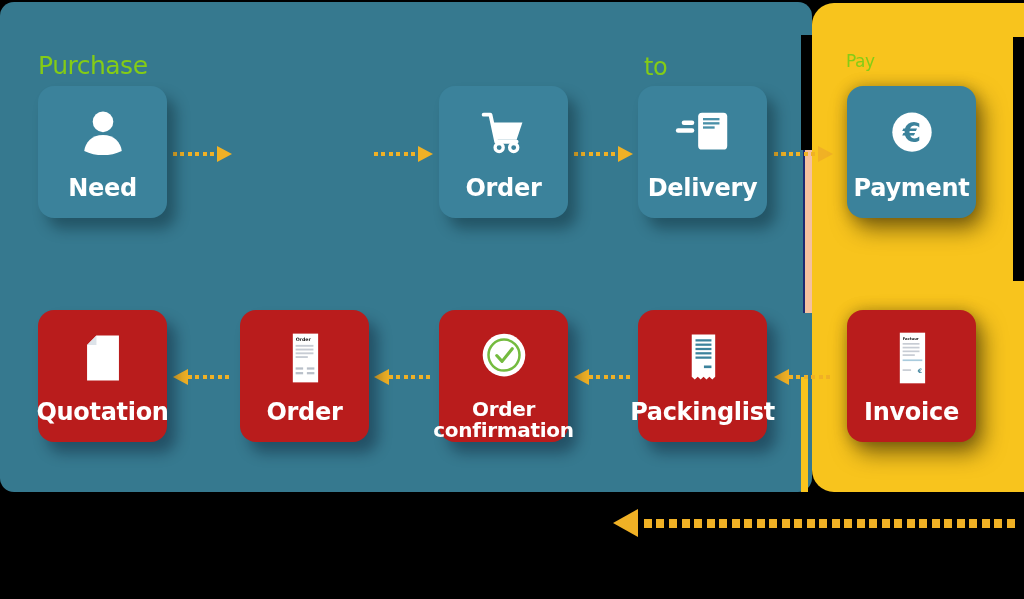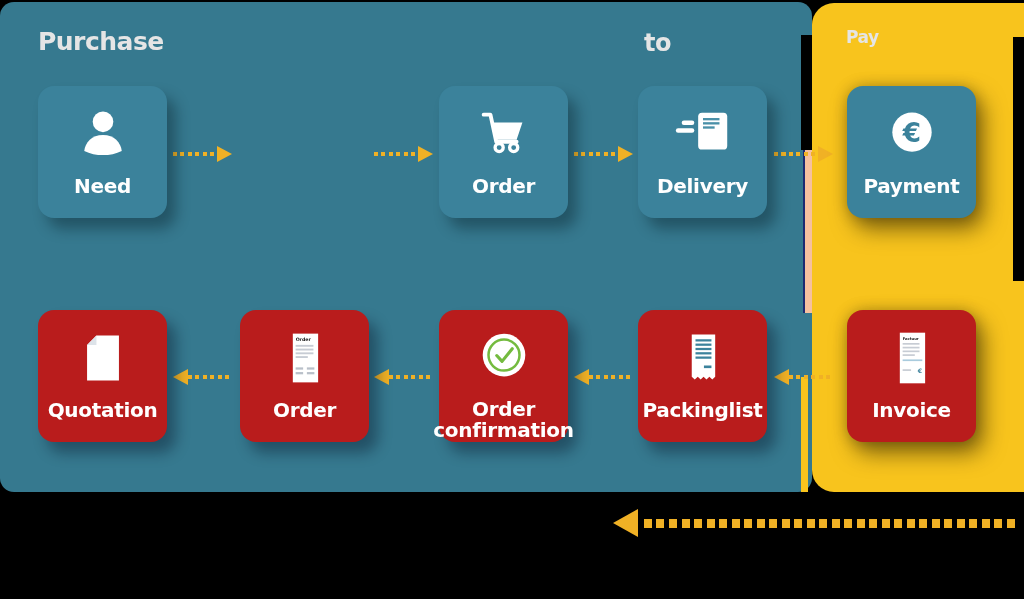--- a/index.html
+++ b/index.html
@@ -21,42 +21,43 @@
     background:#F8C41D; border-radius:22px 0 0 22px; z-index:3;
   }
   
   .black-bar   { position:absolute; left:801px; top:35px;  width:12px; height:115px; background:#000; z-index:2; }
   .peach-bar   { position:absolute; left:803px; top:150px; width:10px; height:163px; background:#F6C09F; border-left:2px solid #1C2A72; z-index:2; }
   .yellow-strip{ position:absolute; left:801px; top:377px; width:7px;  height:115px; background:#F8C41D; z-index:2; }
   .right-black-bar { position:absolute; left:1013px; top:37px; width:11px; height:244px; background:#000; z-index:4; }
 
   
   .heading {
-    position:absolute; z-index:7; font-weight:bold; color:#e5e5e5;
+    position:absolute; z-index:7; font-weight:normal; color:#84cc16;
     letter-spacing:-0.5px;
+    margin-top:24px;
   }
   .h-purchase { left:38px;  top:27px; font-size:25px; }
   .h-to       { left:644px; top:29px; font-size:24px; }
   .h-pay      { left:846px; top:27px; font-size:17px; }
 
   
   .card {
     position:absolute; width:129px; height:132px; border-radius:16px;
     z-index:6; display:flex; flex-direction:column; align-items:center;
   }
   .card.teal   { background:#3B829B; box-shadow:9px 11px 14px rgba(5,25,35,.38); }
   .card.purple { background:#b91c1c; box-shadow:9px 11px 14px rgba(5,15,35,.38); }
   .card.on-yellow { box-shadow:7px 11px 22px rgba(45,35,5,.6), 0 0 14px rgba(45,35,5,.28); }
   .r1 { top:86px; }  .r2 { top:310px; }
   .c1 { left:38px; } .c2 { left:240px; } .c3 { left:439px; } .c4 { left:638px; } .c5 { left:847px; }
   .card .icon-box {
     height:84px; display:flex; align-items:center; justify-content:center; margin-top:6px;
   }
   .card .label {
-    color:#fff; font-weight:bold; font-size:20px; text-align:center;
+    color:#fff; font-weight:bold; font-size:24px; text-align:center;
     line-height:1.08; letter-spacing:-0.3px;
   }
   .card .label.small { font-size:20px; }
 
   
   .arrow { position:absolute; display:flex; align-items:center; z-index:5; }
   .dotline {
     height:4px; width:44px;
     background:repeating-linear-gradient(90deg, #F0B125 0 4px, transparent 4px 7.5px);
   }

